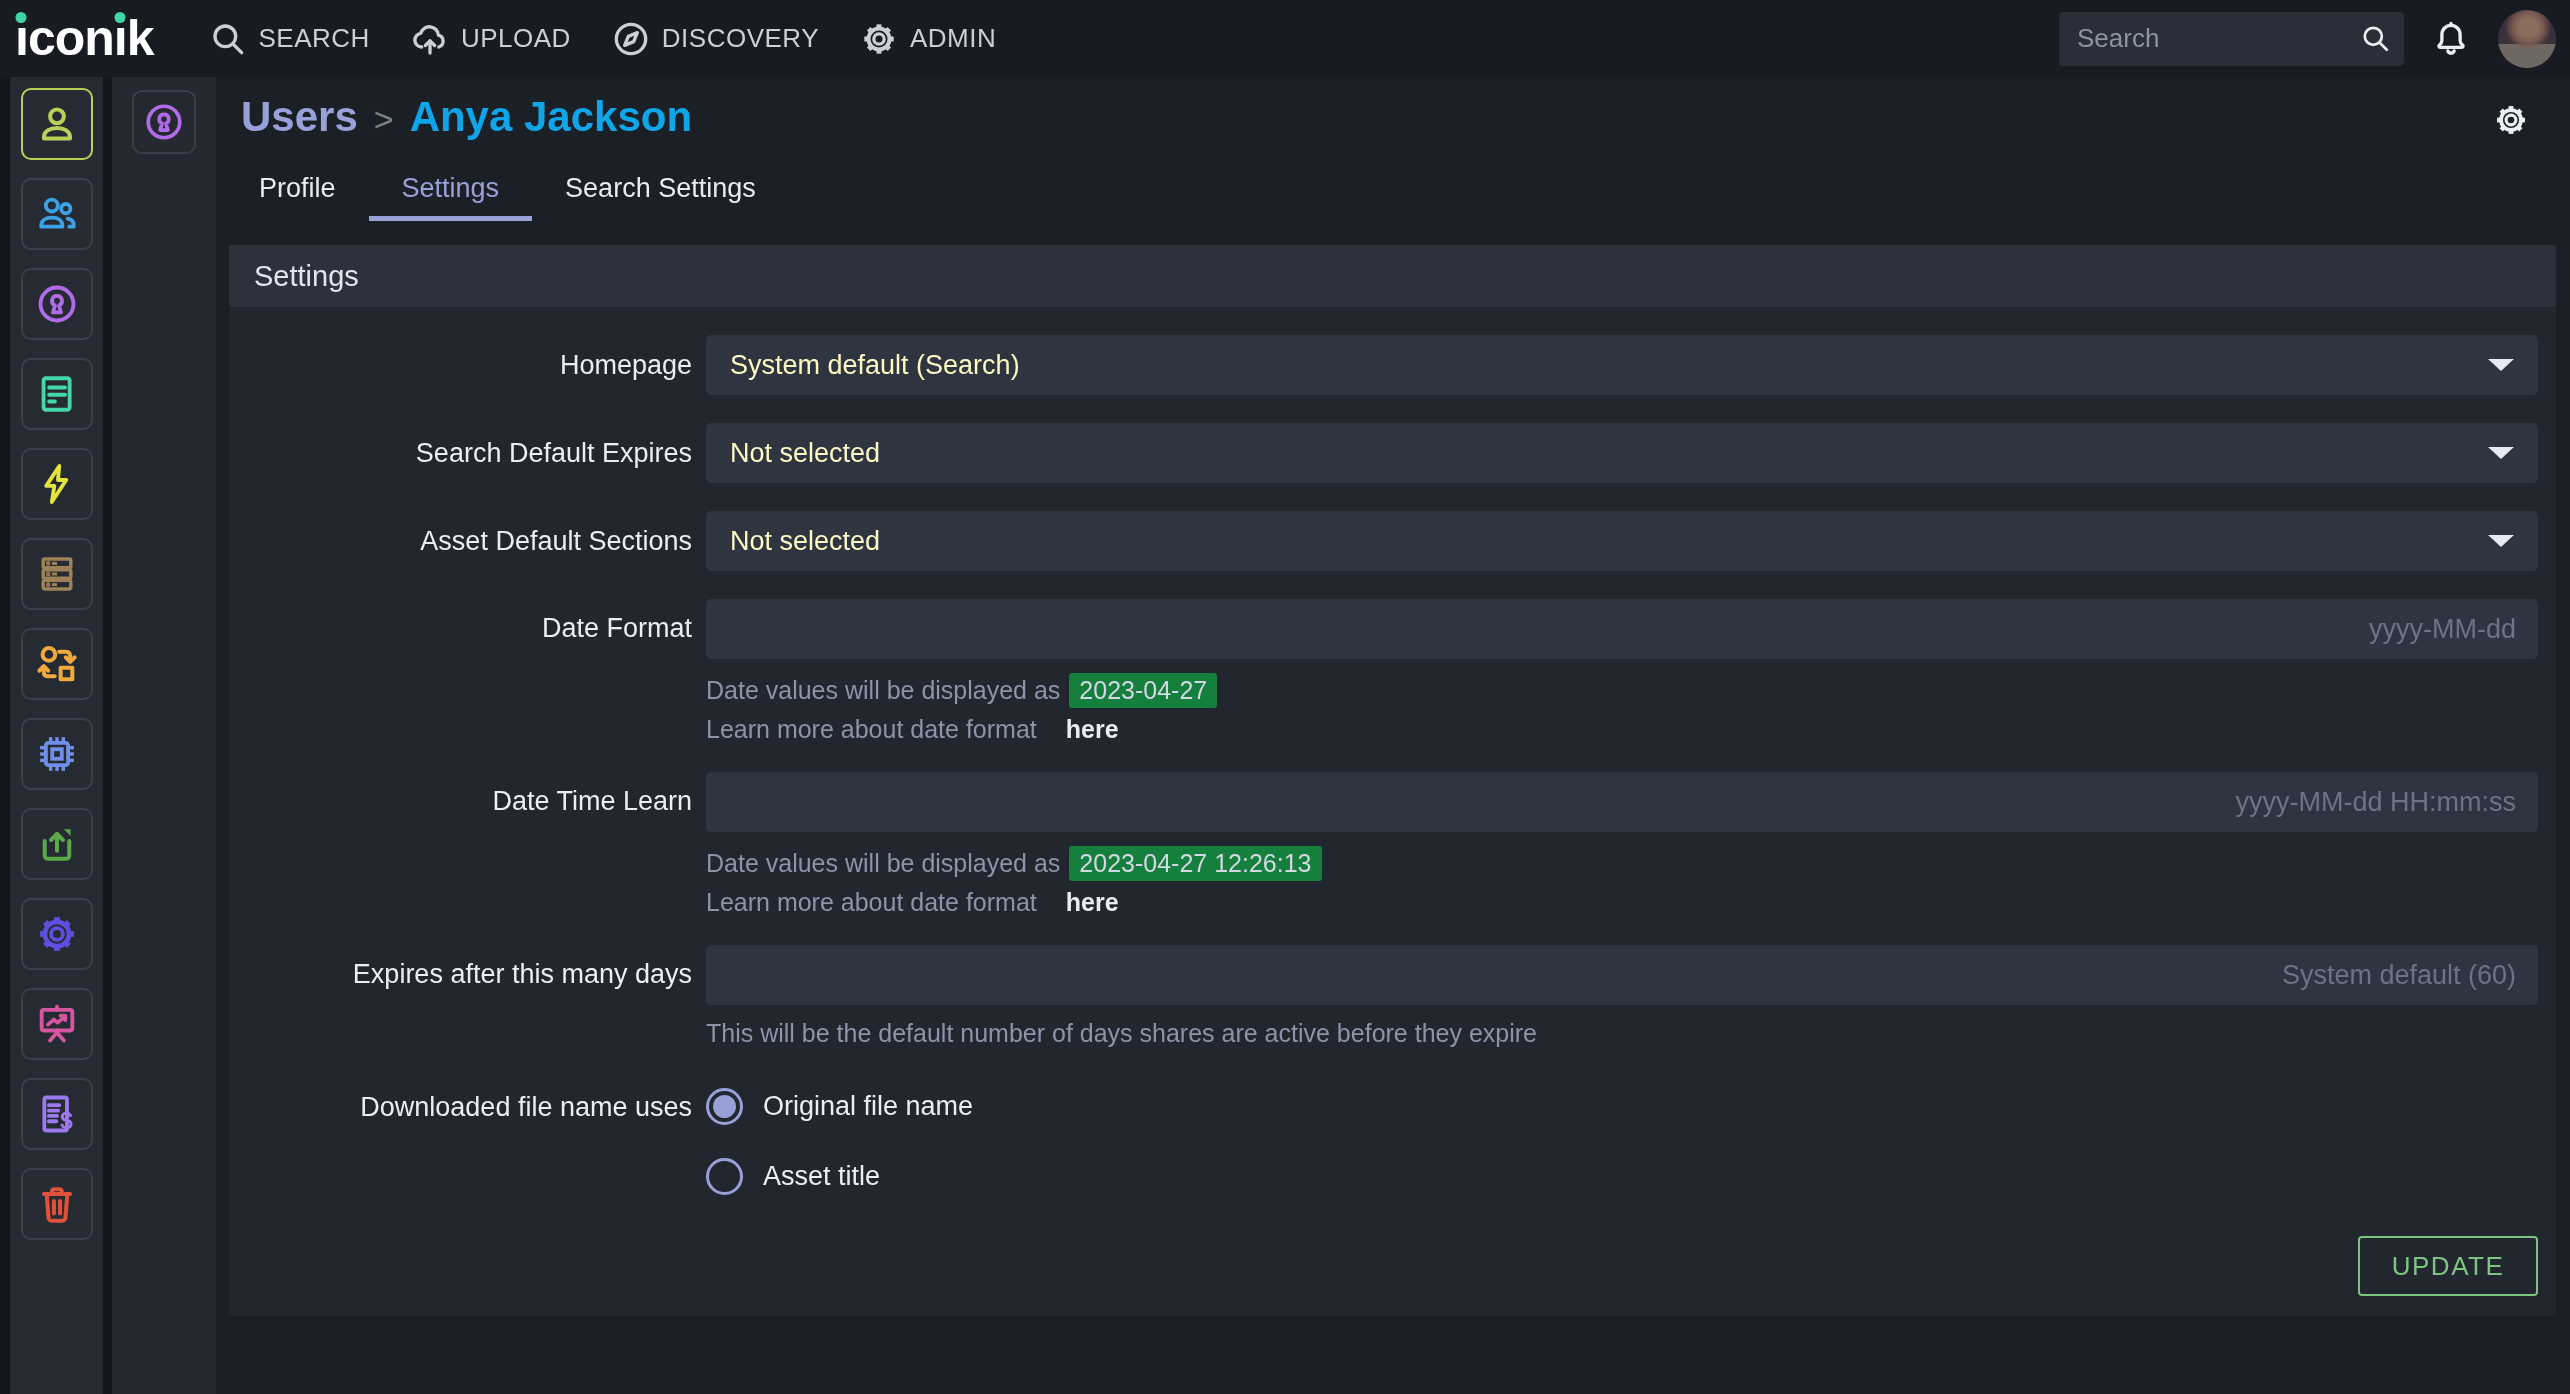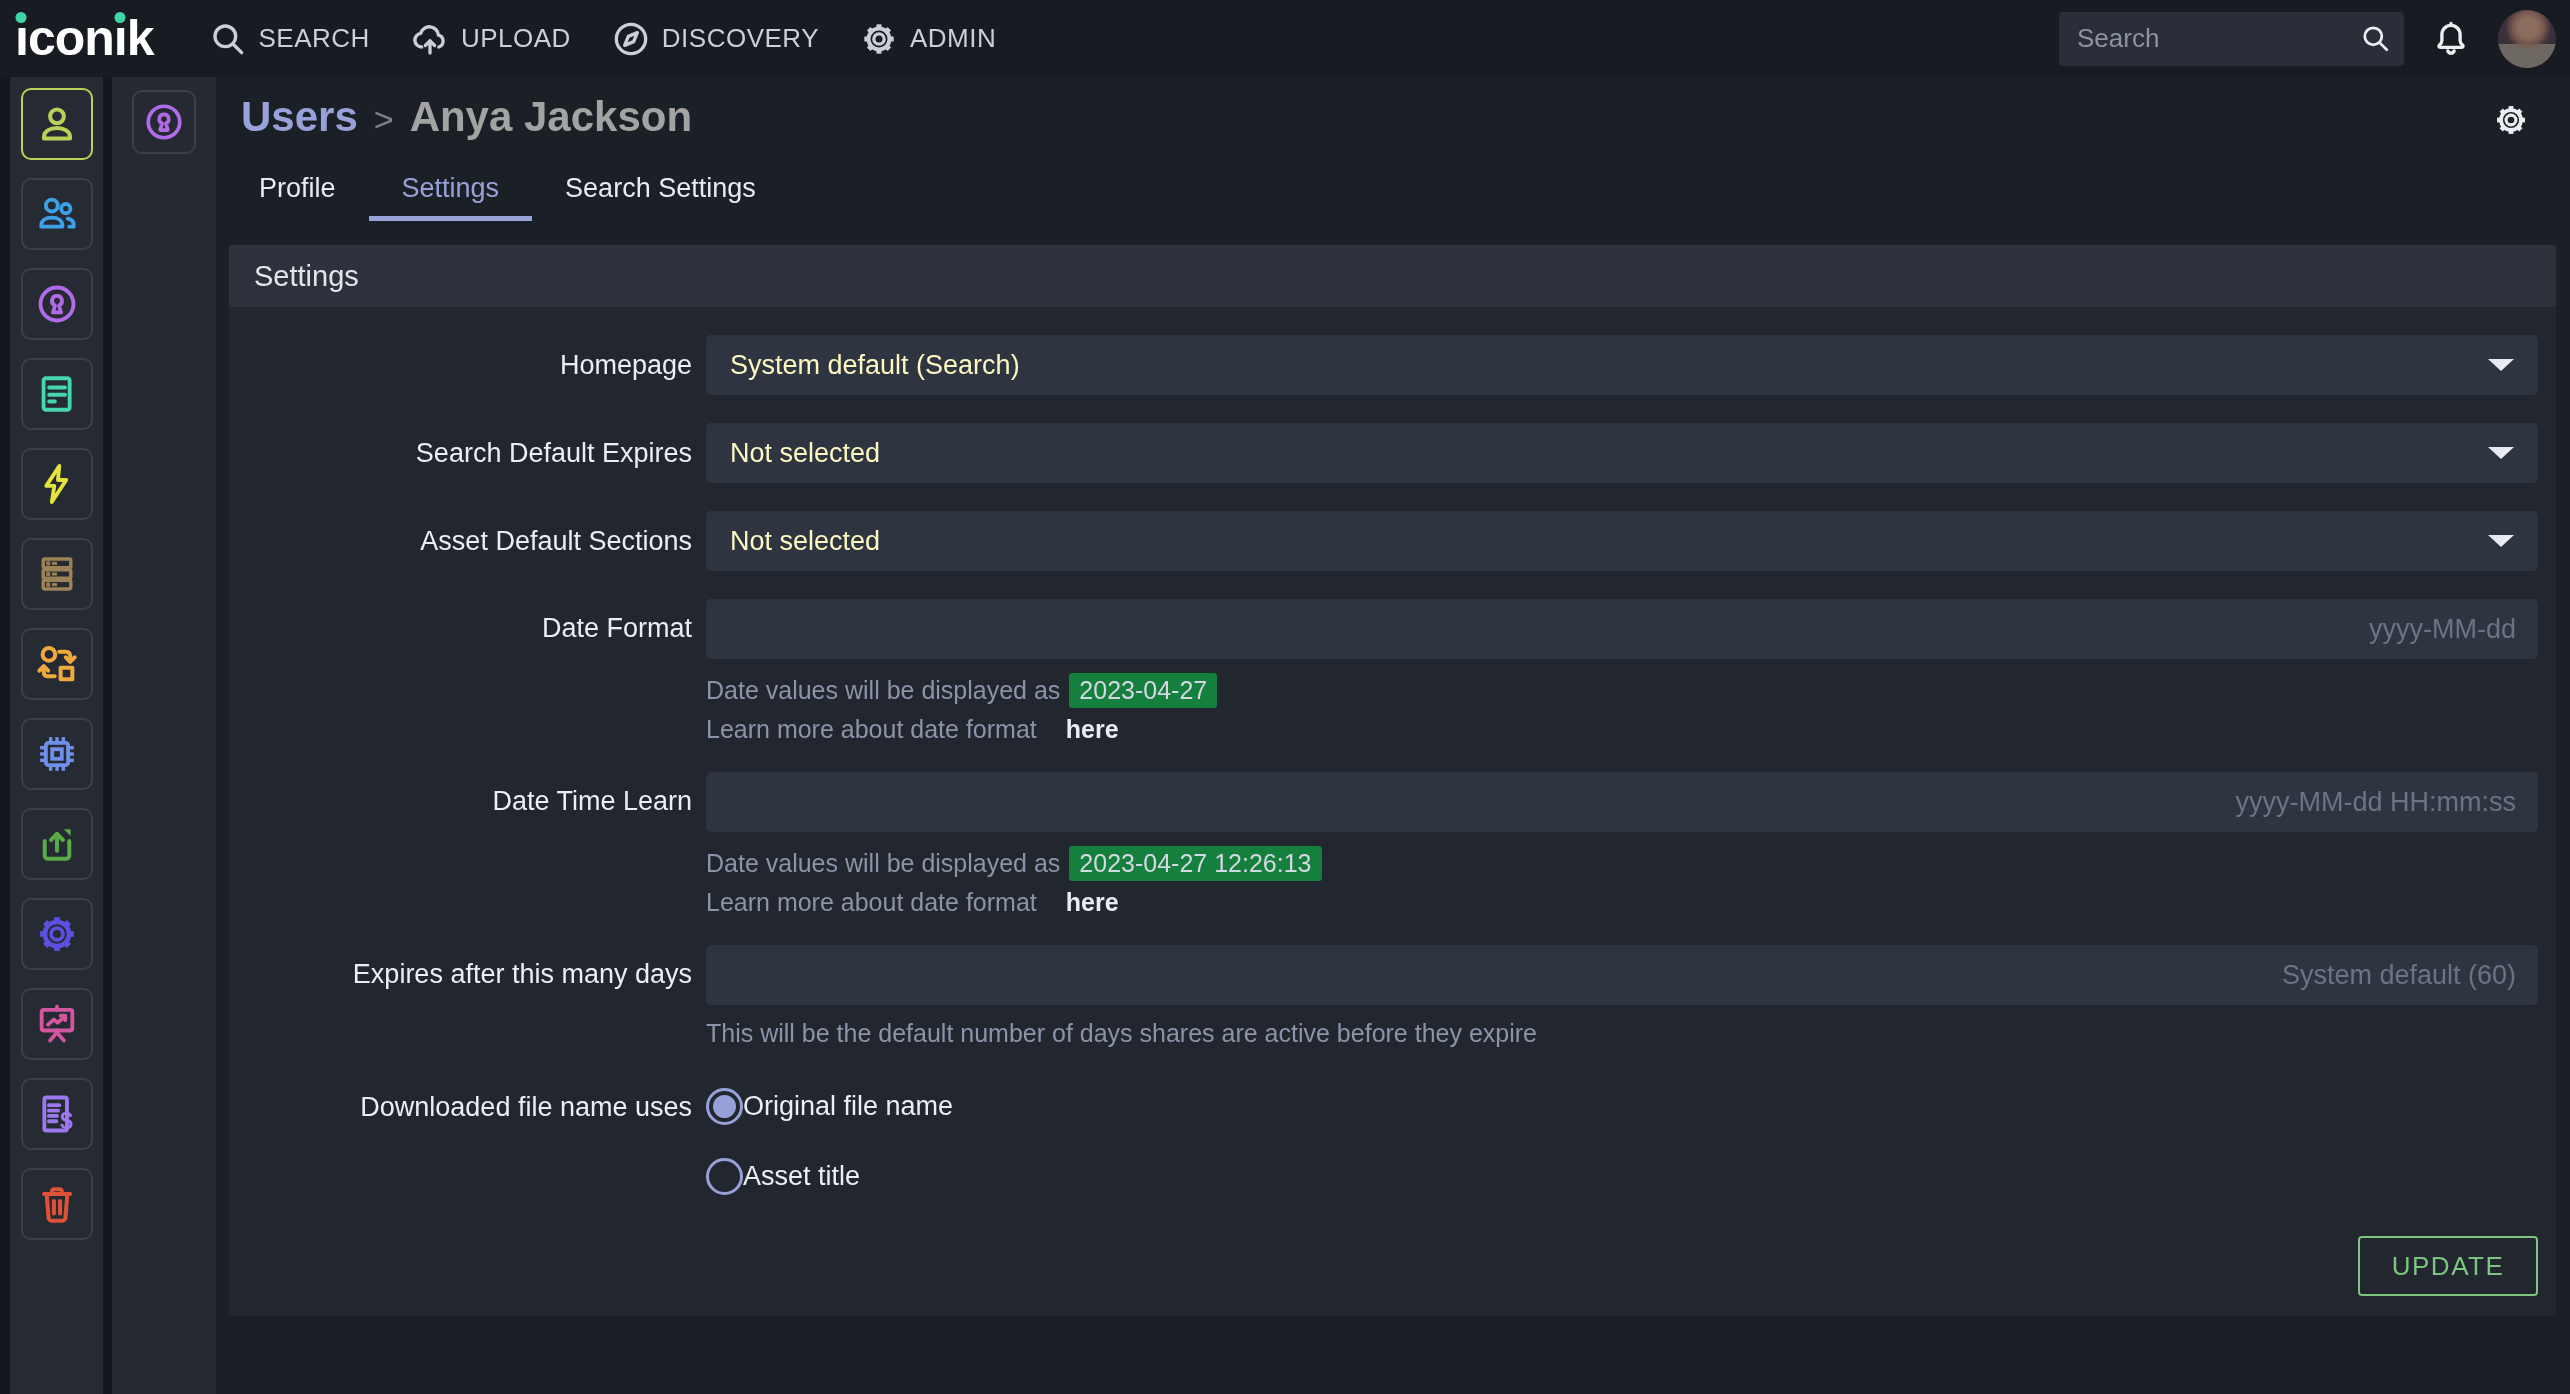--- a/index.html
+++ b/index.html
@@ -40,21 +40,21 @@
   .c-user{color:#b8d158;} .c-groups{color:#3da1e8;} .c-acl{color:#b06ce8;} .c-meta{color:#45d6ae;}
   .c-bolt{color:#e3e53c;} .c-storage{color:#9c8256;} .c-transfer{color:#f0a93c;} .c-chip{color:#6f8fe8;}
   .c-share{color:#5aaa46;} .c-gear{color:#5b50e0;} .c-analytics{color:#d556a0;} .c-billing{color:#9d79f0;} .c-trash{color:#e05238;}
 
   
   .content{flex:1;background:#1b2027;position:relative;min-width:0;}
   .content-head{display:flex;align-items:flex-start;padding:16px 40px 0 25px;}
   .breadcrumb{display:flex;align-items:center;gap:16px;font-size:42px;font-weight:600;}
   .bc-link{color:#99a2d8;cursor:pointer;}
   .bc-sep{color:#7b8190;font-size:34px;font-weight:400;padding-top:5px;}
-  .bc-current{color:#a3a3a3;}
+  .bc-current{color:#0ea5e9;}
   .head-gear{margin-left:auto;width:38px;height:38px;color:#eceef2;margin-top:8px;cursor:pointer;}
 
   .tabs{display:flex;margin:22px 0 0 10px;}
   .tab{padding:10px 33px 12px;font-size:27px;color:#e9ebf1;cursor:pointer;border-bottom:5px solid transparent;white-space:nowrap;}
   .tab.active{color:#98a2d8;border-bottom-color:#98a2d8;}
 
   .card{margin:24px 14px 0 13px;}
   .card-head{height:62px;background:#2c313c;display:flex;align-items:center;padding-left:25px;font-size:29px;color:#e2e5ec;border-radius:2px;}
   .card-body{background:#22262f;padding:28px 18px 20px 0;}
 
@@ -66,21 +66,21 @@
   .fcontrol{flex:1;min-width:0;}
   .select{height:60px;background:#2e3440;border-radius:5px;display:flex;align-items:center;padding:0 24px;cursor:pointer;}
   .select-value{font-size:27px;color:#fef9c3;flex:1;}
   .caret{width:0;height:0;border-left:13px solid transparent;border-right:13px solid transparent;border-top:12px solid #e8eaf0;}
   .tinput{width:100%;box-sizing:border-box;height:60px;background:#2e3440;border:none;border-radius:5px;outline:none;padding:0 22px;font-size:27px;color:#e8ebf2;font-family:inherit;text-align:right;}
   .tinput::placeholder{color:#6b7386;}
   .helper{display:flex;align-items:center;gap:9px;font-size:25px;color:#8d94a8;margin-top:14px;white-space:nowrap;}
   .helper + .helper{margin-top:7px;}
   .chip{background:#15803d;color:#d3d8e2;padding:3px 10px;border-radius:3px;}
   .hlink{color:#e9ecf2;font-weight:700;cursor:pointer;margin-left:20px;}
-  .radio-row{display:flex;align-items:center;margin-bottom:33px;}
+  .radio-row{display:flex;align-items:center;gap:20px;margin-bottom:33px;}
   .radio{width:37px;height:37px;box-sizing:border-box;border:3px solid #97a1d8;border-radius:50%;flex:0 0 auto;cursor:pointer;position:relative;background:transparent;}
   .radio.checked::after{content:"";position:absolute;inset:4px;border-radius:50%;background:#97a1d8;}
   .radio-label{font-size:27px;color:#eceef4;}
   .frow.radios{margin-top:40px;margin-bottom:0;}
   .update-row{display:flex;justify-content:flex-end;margin-top:8px;}
   .update-btn{background:transparent;border:2px solid #7cc47f;border-radius:4px;color:#7cc47f;font-size:26px;letter-spacing:1.5px;width:180px;height:60px;font-family:inherit;cursor:pointer;}
   .defs-hidden{position:absolute;width:0;height:0;overflow:hidden;}
 </style>
 </head>
 <body>

